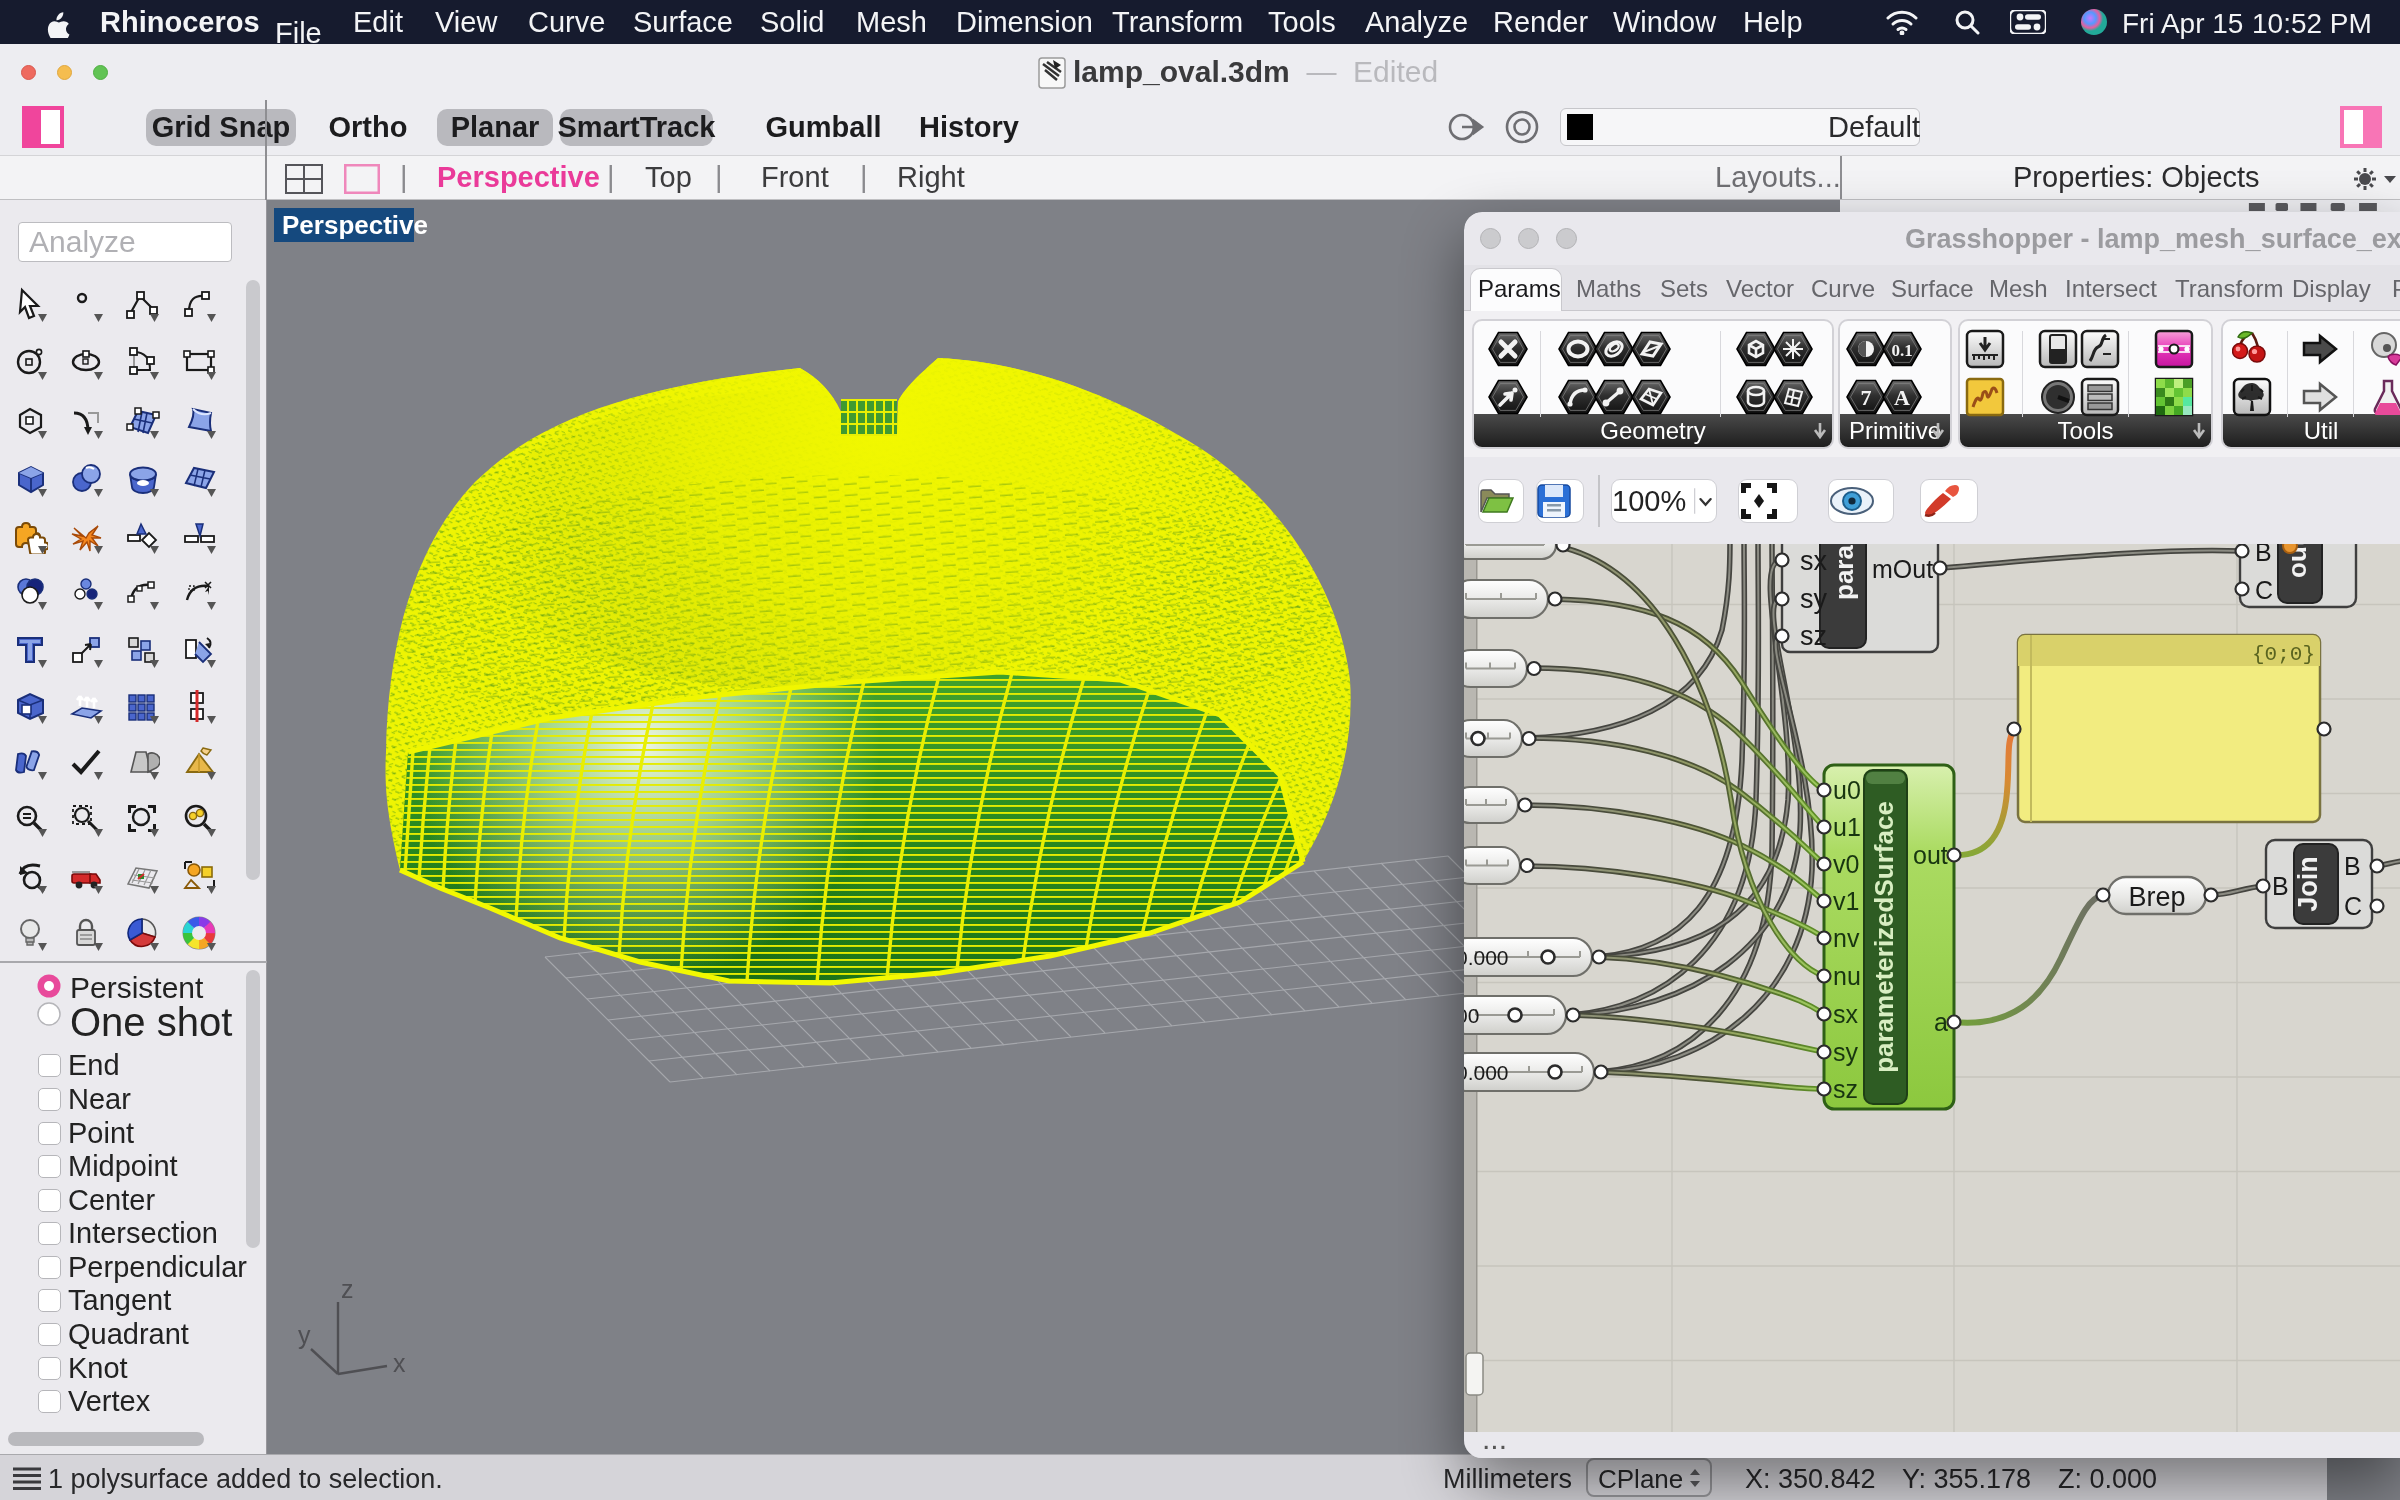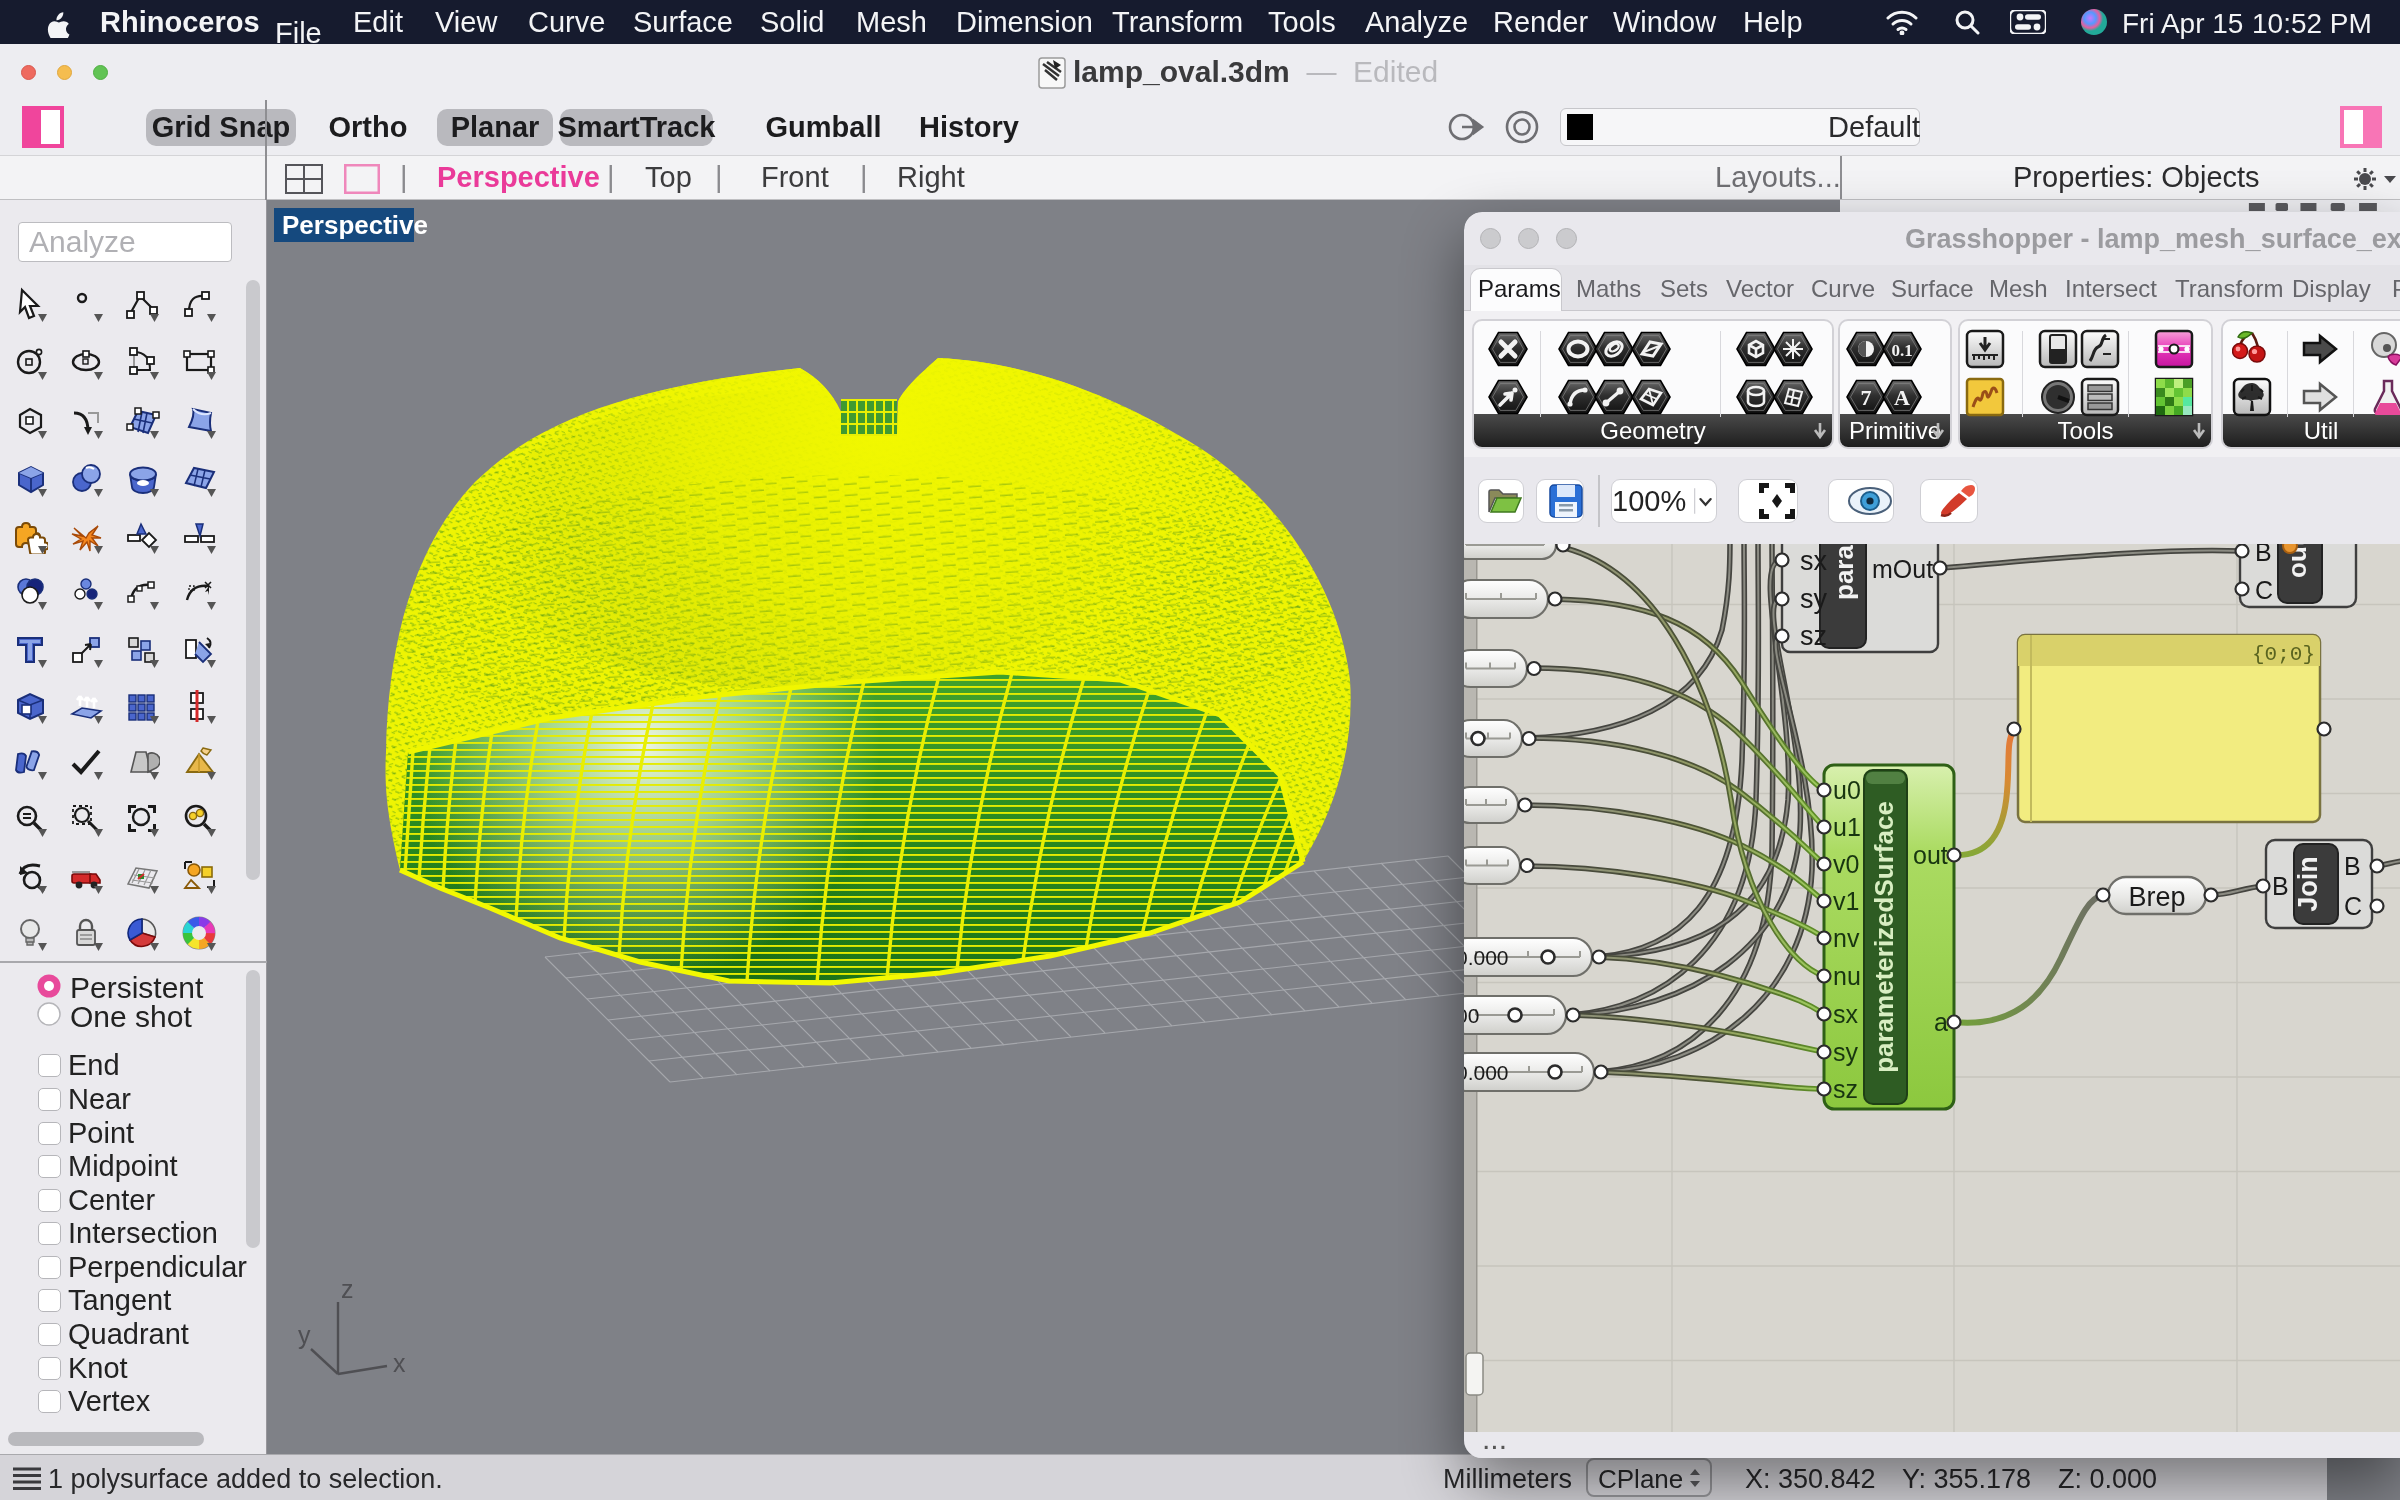--- a/index.html
+++ b/index.html
@@ -21,21 +21,21 @@
 #gh{left:1464px;top:212px;width:936px;height:1246px;border-radius:18px 0 0 18px;box-shadow:0 25px 60px rgba(0,0,0,.45);overflow:hidden}
 #ghtitle{left:0;top:0;width:936px;height:53px;background:#e9e8ed;border-radius:18px 0 0 0}
 #ghtabs{left:0;top:53px;width:936px;height:46px;background:#e3e2e7;border-bottom:1px solid #c9c8cd}
 #ghribbon{left:0;top:99px;width:936px;height:146px;background:#f1f0f3}
 #ghtools{left:0;top:245px;width:936px;height:87px;background:#e9e8ed}
 #ghcanvas{left:0;top:332px;width:936px;height:888px;background:#d8d6cf}
 #ghbottom{left:0;top:1220px;width:936px;height:26px;background:#e9e8ed;font-size:30px;color:#555}
 .ghmenu{position:absolute;top:10px;font-size:24px;color:#66666b}
 .ggroup{position:absolute;top:8px;background:#fbfbfc;border:2px solid #d2d1d6;border-radius:10px;height:130px}
 .glabel{position:absolute;left:0;bottom:0;width:100%;height:33px;background:linear-gradient(#4a4a4a,#1e1e1e);border-radius:0 0 8px 8px;color:#fff;font-size:24px;display:flex;align-items:center;justify-content:center}
-.gbtn{position:absolute;top:22px;height:44px;background:#fff;border:1px solid #cfcfd4;border-radius:9px;display:flex;align-items:center;justify-content:flex-end}
+.gbtn{position:absolute;top:22px;height:44px;background:#fff;border:1px solid #cfcfd4;border-radius:9px;display:flex;align-items:center;justify-content:flex-start}
 .ck{position:absolute;left:38px;width:23px;height:23px;background:#fff;border:1px solid #b6b6ba;border-radius:5px}
 .cklab{position:absolute;left:68px;font-size:29px;color:#222;white-space:nowrap}
 </style>
 </head>
 <body>
 
 <div class="abs" id="menubar">
   <svg class="abs" style="left:44px;top:8px" width="26" height="30" viewBox="0 0 26 30">
       <path d="M17.5 4.8c1.2-1.5 2-3.5 1.8-5.5-1.7.1-3.8 1.2-5 2.6-1.1 1.3-2.1 3.4-1.8 5.3 1.9.2 3.8-1 5-2.4zM22 16.1c0-3.4 2.8-5 2.9-5.1-1.6-2.3-4-2.6-4.9-2.7-2.1-.2-4.1 1.2-5.1 1.2-1 0-2.7-1.2-4.4-1.2-2.3 0-4.4 1.3-5.5 3.4-2.4 4.1-.6 10.2 1.7 13.5 1.1 1.6 2.4 3.4 4.2 3.4 1.7-.1 2.3-1.1 4.3-1.1s2.6 1.1 4.4 1.1c1.8 0 2.9-1.6 4-3.3 1.3-1.9 1.8-3.7 1.8-3.8-.1 0-3.4-1.3-3.4-5.4z" fill="#f3f4f6" transform="translate(0,5)"></path>
     </svg>
@@ -568,21 +568,21 @@
   <div class="abs" style="left:0;top:761px;width:267px;height:2px;background:#a8a8ac"></div>
 
   <svg class="abs" style="left:36px;top:773px" width="26" height="26" viewBox="0 0 26 26">
       <circle cx="13" cy="13" r="11.5" fill="#e84a9b"></circle>
       <circle cx="13" cy="13" r="5" fill="#fff"></circle>
     </svg>
   <div class="abs" style="left:70px;top:771px;font-size:30px;color:#222">Persistent</div>
   <svg class="abs" style="left:36px;top:801px" width="26" height="26" viewBox="0 0 26 26">
       <circle cx="13" cy="13" r="11" fill="#fff" stroke="#b5b5b9" stroke-width="1.5"></circle>
     </svg>
-  <div class="abs" style="left:70px;top:800px;font-size:30px;color:#222">One shot</div>
+  <div class="abs" style="left:70px;top:800px;font-size:40px;color:#222">One shot</div>
   <div class="ck" style="top:854px"></div>
     <div class="cklab" style="top:849px">End</div>
   <div class="ck" style="top:888px"></div>
     <div class="cklab" style="top:883px">Near</div>
   <div class="ck" style="top:922px"></div>
     <div class="cklab" style="top:917px">Point</div>
   <div class="ck" style="top:955px"></div>
     <div class="cklab" style="top:950px">Midpoint</div>
   <div class="ck" style="top:989px"></div>
     <div class="cklab" style="top:984px">Center</div>

